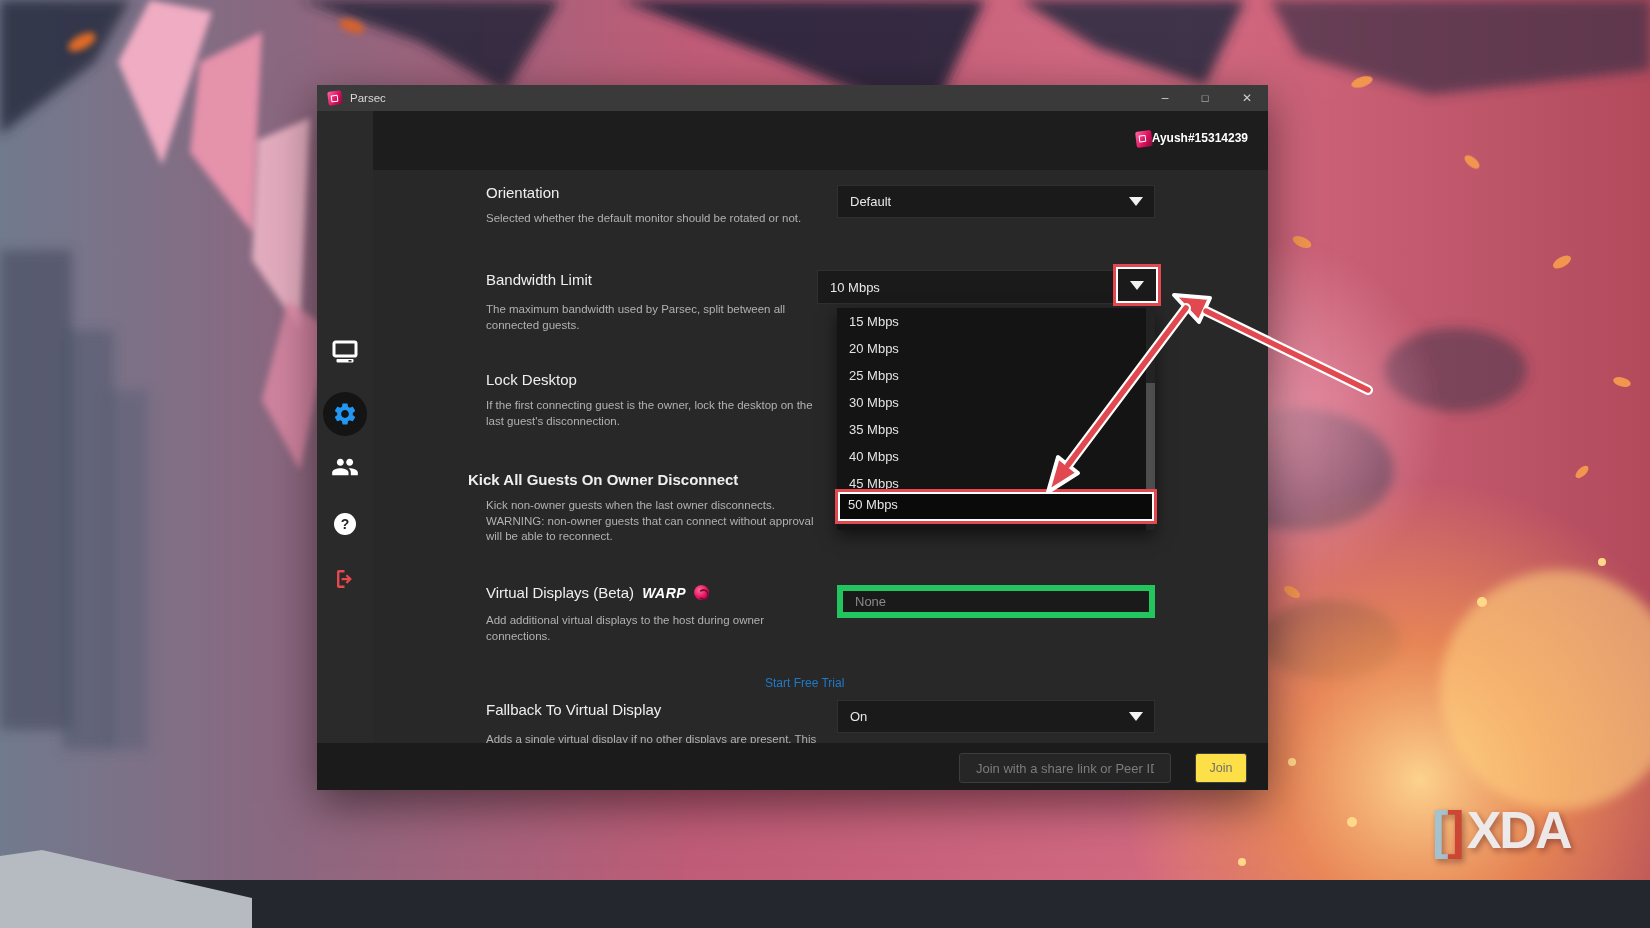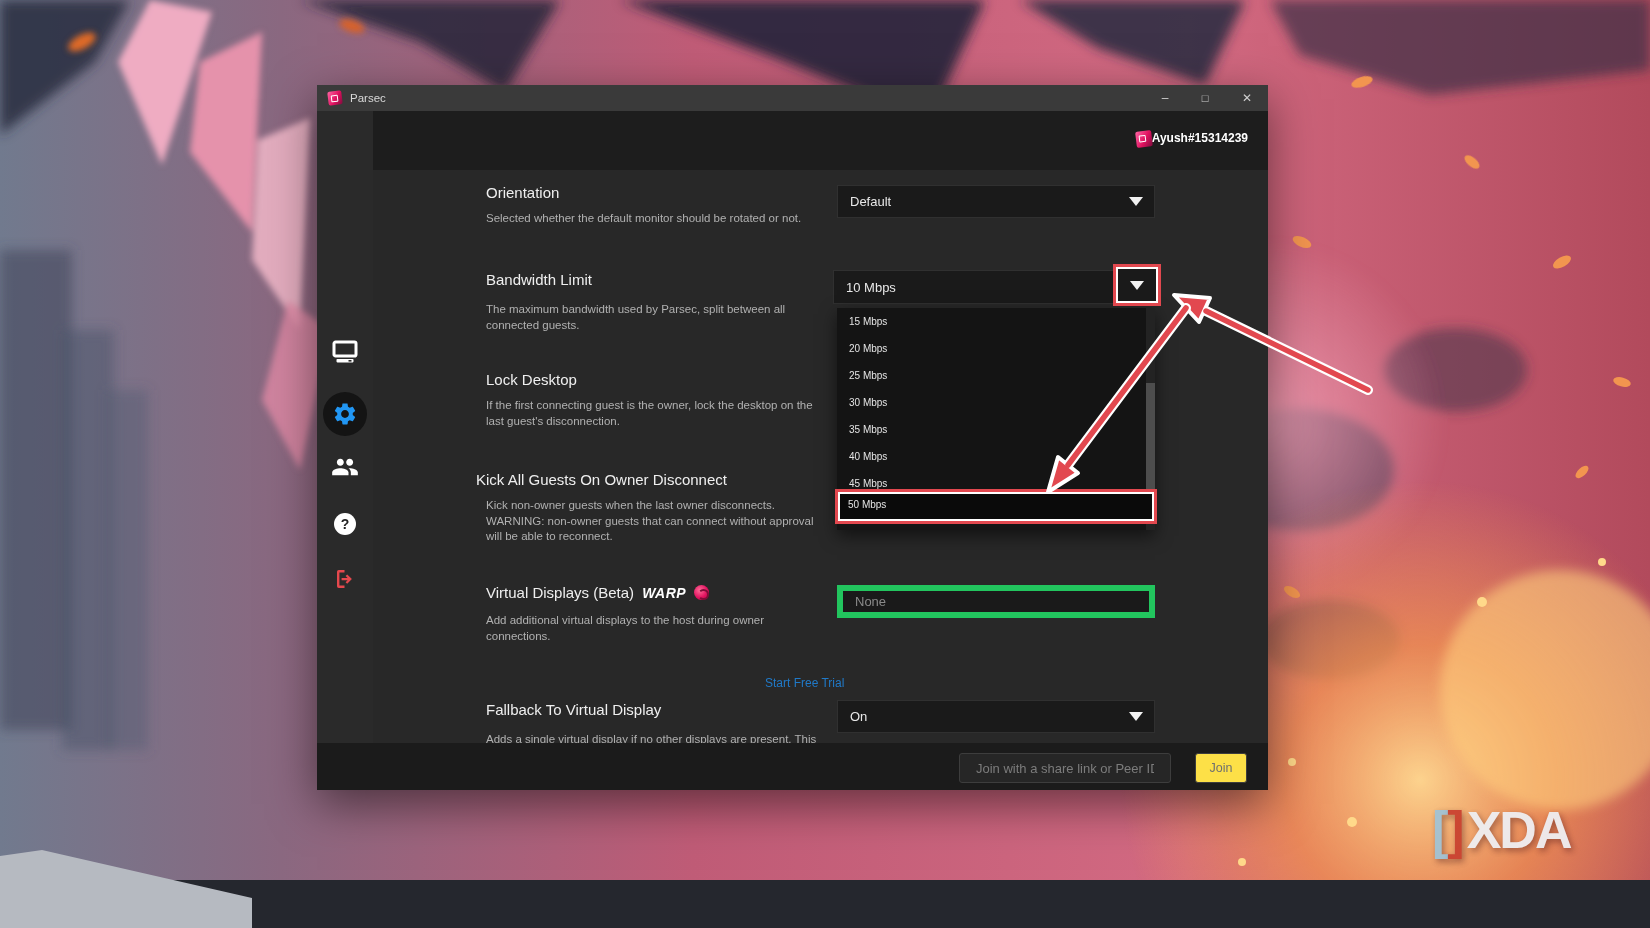--- a/index.html
+++ b/index.html
@@ -55,21 +55,21 @@
   .sec-desc  { position:absolute; color:#b1b1b1; font-size:11.5px; line-height:15.5px; }
   .dd { position:absolute; width:318px; height:33px; background:#1a1a1a; border:1px solid #303030;
         color:#e8e8e8; font-size:13px; display:flex; align-items:center; padding-left:12px;
         cursor:pointer; }
   .caret { width:0; height:0; border-left:7px solid transparent; border-right:7px solid transparent;
            border-top:9px solid #f2f2f2; }
   .dd .caret { position:absolute; right:11px; top:11px; }
 
   .dd-list { position:absolute; left:464px; top:138px; width:318px; height:222px; background:#141414;
              box-shadow:0 6px 16px rgba(0,0,0,.55); }
-  .dd-item { height:27px; line-height:27px; padding-left:12px; color:#e4e4e4; font-size:10px;
+  .dd-item { height:27px; line-height:27px; padding-left:12px; color:#e4e4e4; font-size:13px;
              cursor:pointer; }
   .scroll-track { position:absolute; right:0; top:0; width:9px; height:222px; background:#232323; }
   .scroll-thumb { position:absolute; right:0; top:75px; width:9px; height:107px; background:#4d4d4d; }
 
   .anno-box { position:absolute; border:3px solid #e2484f; box-shadow:inset 0 0 0 2px #ffffff;
               z-index:30; }
   .caret-annobox { left:740px; top:94px; width:48px; height:42px; background:#1a1a1a;
                    display:flex; align-items:center; justify-content:center; cursor:pointer; }
   .opt-annobox { left:462px; top:319px; width:322px; height:35px; background:#0a0a0a; }
   .opt-annobox .dd-item { height:25px; line-height:25px; padding-left:10px; }
@@ -226,21 +226,21 @@
 
       <div class="sec-title" style="left:113px; top:14px;">Orientation</div>
       <div class="sec-desc" style="left:113px; top:41px; width:340px;">Selected whether the default monitor should be rotated or not.</div>
       <div class="dd" style="left:464px; top:15px;">
         <span>Default</span>
         <span class="caret"></span>
       </div>
 
       <div class="sec-title" style="left:113px; top:101px;">Bandwidth Limit</div>
       <div class="sec-desc" style="left:113px; top:112px; width:335px;margin-top:20px;">The maximum bandwidth used by Parsec, split between all connected guests.</div>
-      <div class="dd" style="left:460px; top:100px; height:34px;align-items:center;">
+      <div class="dd" style="left:444px; top:100px; height:34px;align-items:center;">
         <span>10 Mbps</span>
       </div>
 
       <div class="dd-list">
         <div>
             <div class="dd-item">15 Mbps</div>
             <div class="dd-item">20 Mbps</div>
             <div class="dd-item">25 Mbps</div>
             <div class="dd-item">30 Mbps</div>
             <div class="dd-item">35 Mbps</div>
@@ -256,21 +256,21 @@
         <span class="caret"></span>
       </div>
 
       <div class="anno-box opt-annobox">
         <div class="dd-item">50 Mbps</div>
       </div>
 
       <div class="sec-title" style="left:113px; top:201px;">Lock Desktop</div>
       <div class="sec-desc" style="left:113px; top:228px; width:335px;">If the first connecting guest is the owner, lock the desktop on the last guest's disconnection.</div>
 
-      <div class="sec-title" style="left:103px; top:301px;">Kick All Guests On Owner Disconnect</div>
+      <div class="sec-title" style="left:95px; top:301px;font-weight:bold;">Kick All Guests On Owner Disconnect</div>
       <div class="sec-desc" style="left:113px; top:328px; width:345px;">Kick non-owner guests when the last owner disconnects. WARNING: non-owner guests that can connect without approval will be able to reconnect.</div>
 
       <div class="vd-title-row">
         <span class="sec-title" style="position:static;">Virtual Displays (Beta)</span>
         <span class="warp-word">WARP</span>
         <span class="warp-swirl"></span>
       </div>
       <div class="sec-desc" style="left:113px; top:443px; width:330px;">Add additional virtual displays to the host during owner connections.</div>
       <div class="link" style="left:392px; top:506px;">Start Free Trial</div>
       <div class="field" style="left:464px; top:415px;">

